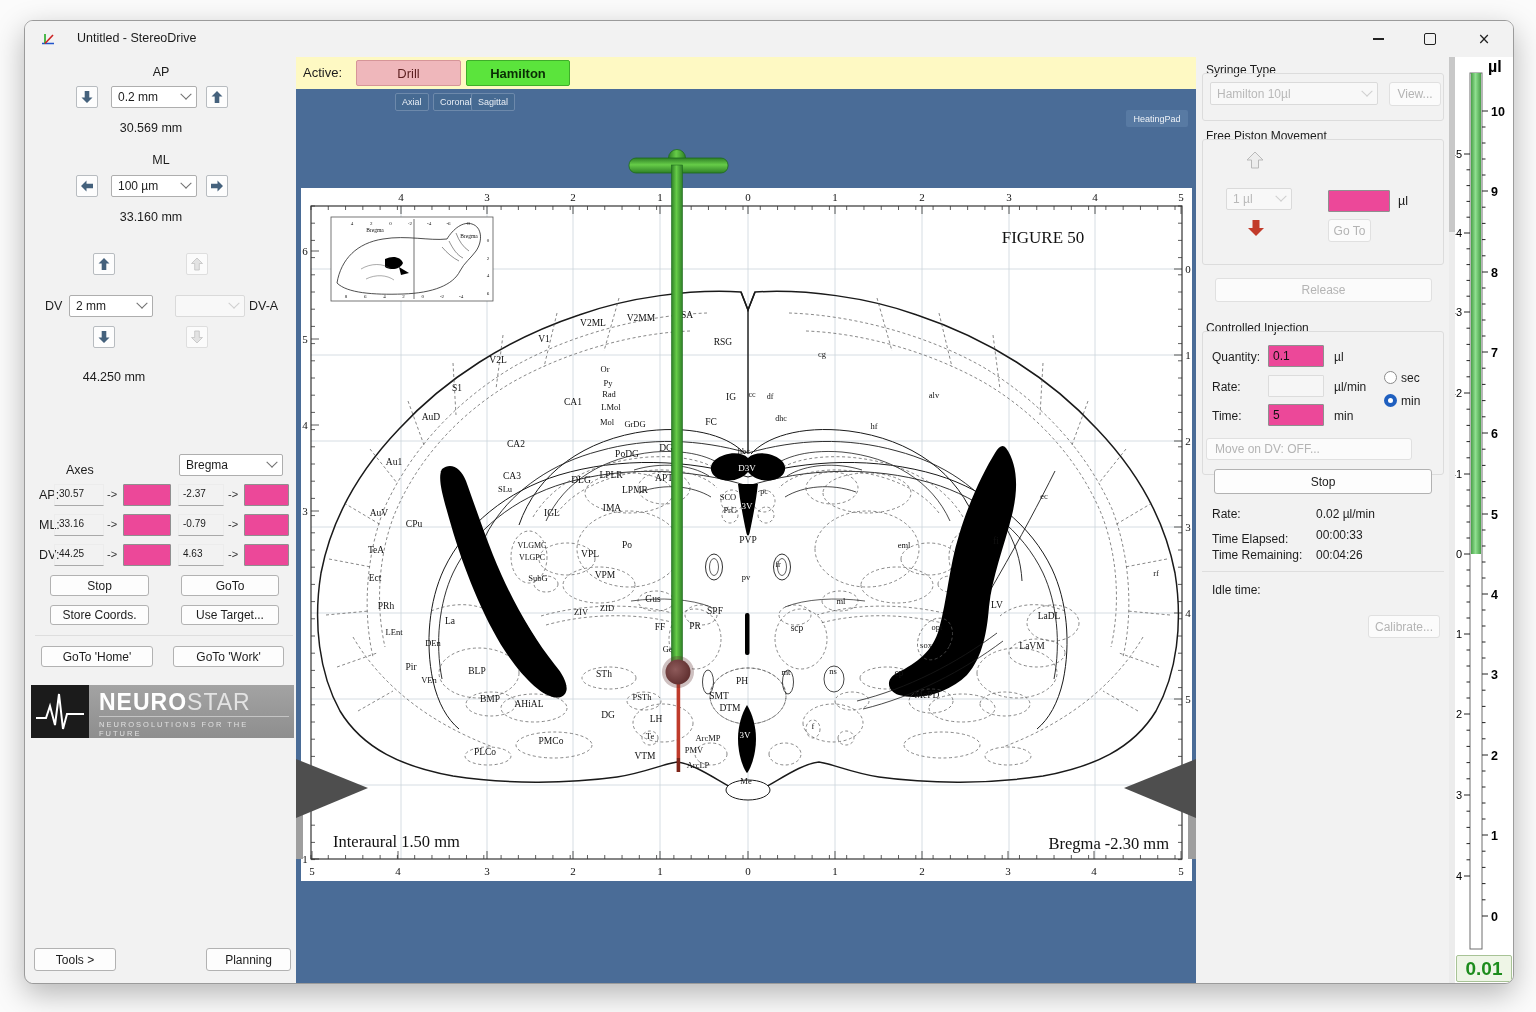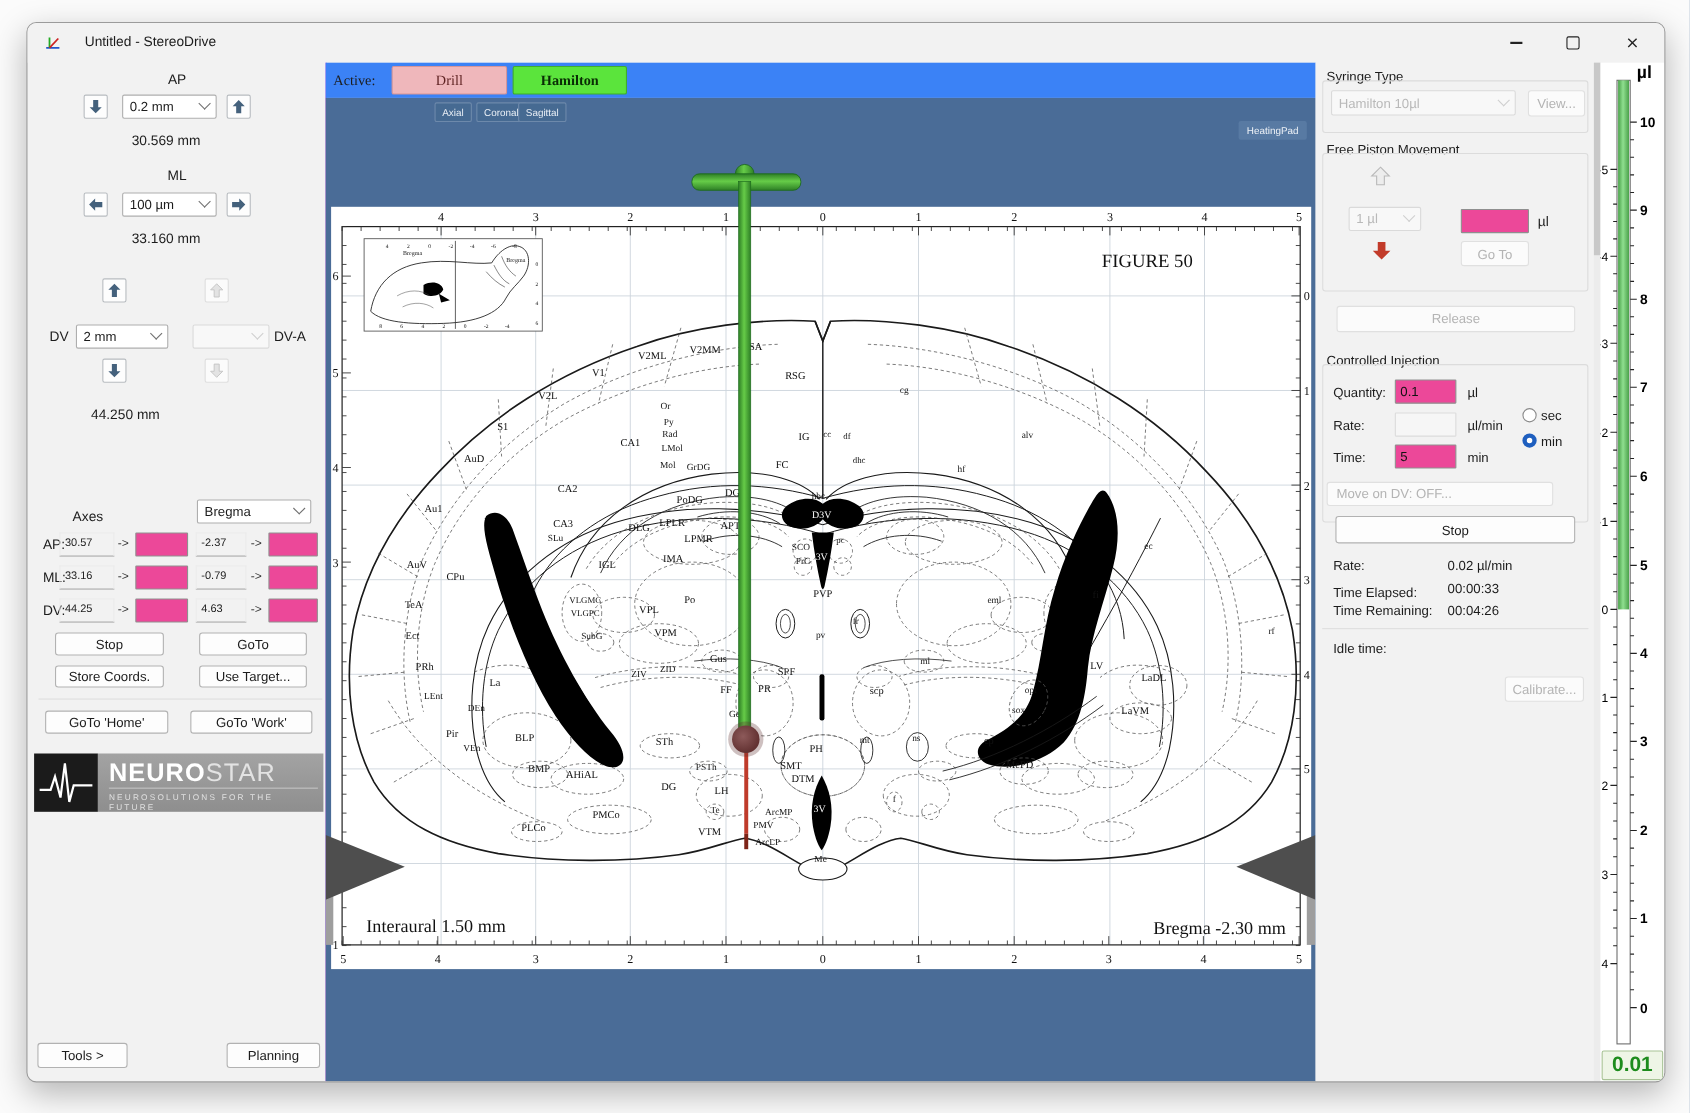--- a/index.html
+++ b/index.html
@@ -9,21 +9,21 @@
     border:1px solid #9b9b9b;border-radius:9px;box-shadow:0 10px 30px rgba(0,0,0,.28);overflow:hidden;}
   #titlebar{position:absolute;left:0;top:0;width:100%;height:36px;background:#f2f2f2;}
   .title-text{position:absolute;left:52px;top:10px;font-size:12.5px;color:#1b1b1b;}
   .winbtn{position:absolute;top:0;width:46px;height:36px;display:flex;align-items:center;justify-content:center;color:#222;}
   .glyph-min{width:11px;height:1.4px;background:#222;}
   .glyph-max{width:10px;height:10px;border:1.2px solid #222;border-radius:2px;}
   .glyph-close{font-size:15px;line-height:1;color:#222;font-family:"DejaVu Sans",sans-serif;}
   
   #leftpanel{position:absolute;left:6px;top:36px;width:265px;height:926px;background:#f2f2f2;border-right:1px solid #d946ef;}
   #rightpanel{position:absolute;left:1171px;top:36px;width:253px;height:926px;background:#f2f2f2;font-size:12px;color:#1c1c1c;}
-  #activebar{position:absolute;left:271px;top:36px;width:900px;height:32px;background:#3b82f6;font-family:Liberation Serif, serif;}
+  #activebar{position:absolute;left:271px;top:36px;width:900px;height:32px;background:#fef9c3;}
   #canvas{position:absolute;left:271px;top:68px;width:900px;height:894px;background:#4a6c97;overflow:hidden;}
   #scrollstrip{position:absolute;left:1424px;top:36px;width:6px;height:926px;background:#ececec;}
   #scrollthumb{position:absolute;left:0;top:0;width:6px;height:175px;background:#c8c8c8;}
   #rulerpanel{position:absolute;left:1430px;top:36px;width:58px;height:926px;background:#fff;}
   .lbl{color:#1c1c1c;font-size:12.5px;}
   .small{font-size:11px;}
   .center{text-align:center;}
   
   .btn{position:absolute;background:#fdfdfd;border:1px solid #b2b2b2;border-radius:3px;font-size:12px;
     color:#1c1c1c;display:flex;align-items:center;justify-content:center;box-sizing:border-box;}
@@ -770,21 +770,21 @@
       <span>1 µl</span>
         <span class="chev"></span>
     </div>
     <input class="inp" style="left: 132px; top: 133px; width: 62px; height: 22px;" value="">
     <div class="abs" style="left:202px;top:137px;font-size:12.5px">µl</div>
     <div class="abs" style="left:49px;top:160px;width:22px;height:22px">
       <svg width="22" height="22">
           <path d="M11 3 L19 11 L14.5 11 L14.5 19 L7.5 19 L7.5 11 L3 11 Z" transform="rotate(180 11 11)" fill="#c23b2a"></path>
         </svg>
     </div>
-    <div class="btn disabled" style="left:132px;top:162px;width:62px;height:23px">Go To</div>
+    <div class="btn disabled" style="left:132px;top:162px;width:43px;height:23px">Go To</div>
 
     <div class="btn disabled" style="left:19px;top:221px;width:217px;height:24px">Release</div>
 
     <div class="grplabel" style="left:10px;top:264px">Controlled Injection</div>
     <div class="grp" style="left:6px;top:274px;width:240px;height:142px"></div>
     <div class="abs" style="left:16px;top:293px">Quantity:</div>
     <input class="inp" style="left: 72px; top: 288px; width: 56px; height: 22px;" value="0.1">
     <div class="abs" style="left:138px;top:293px">µl</div>
     <div class="abs" style="left:16px;top:323px">Rate:</div>
     <input class="inp dim" style="left: 72px; top: 318px; width: 56px; height: 22px;" value="">

